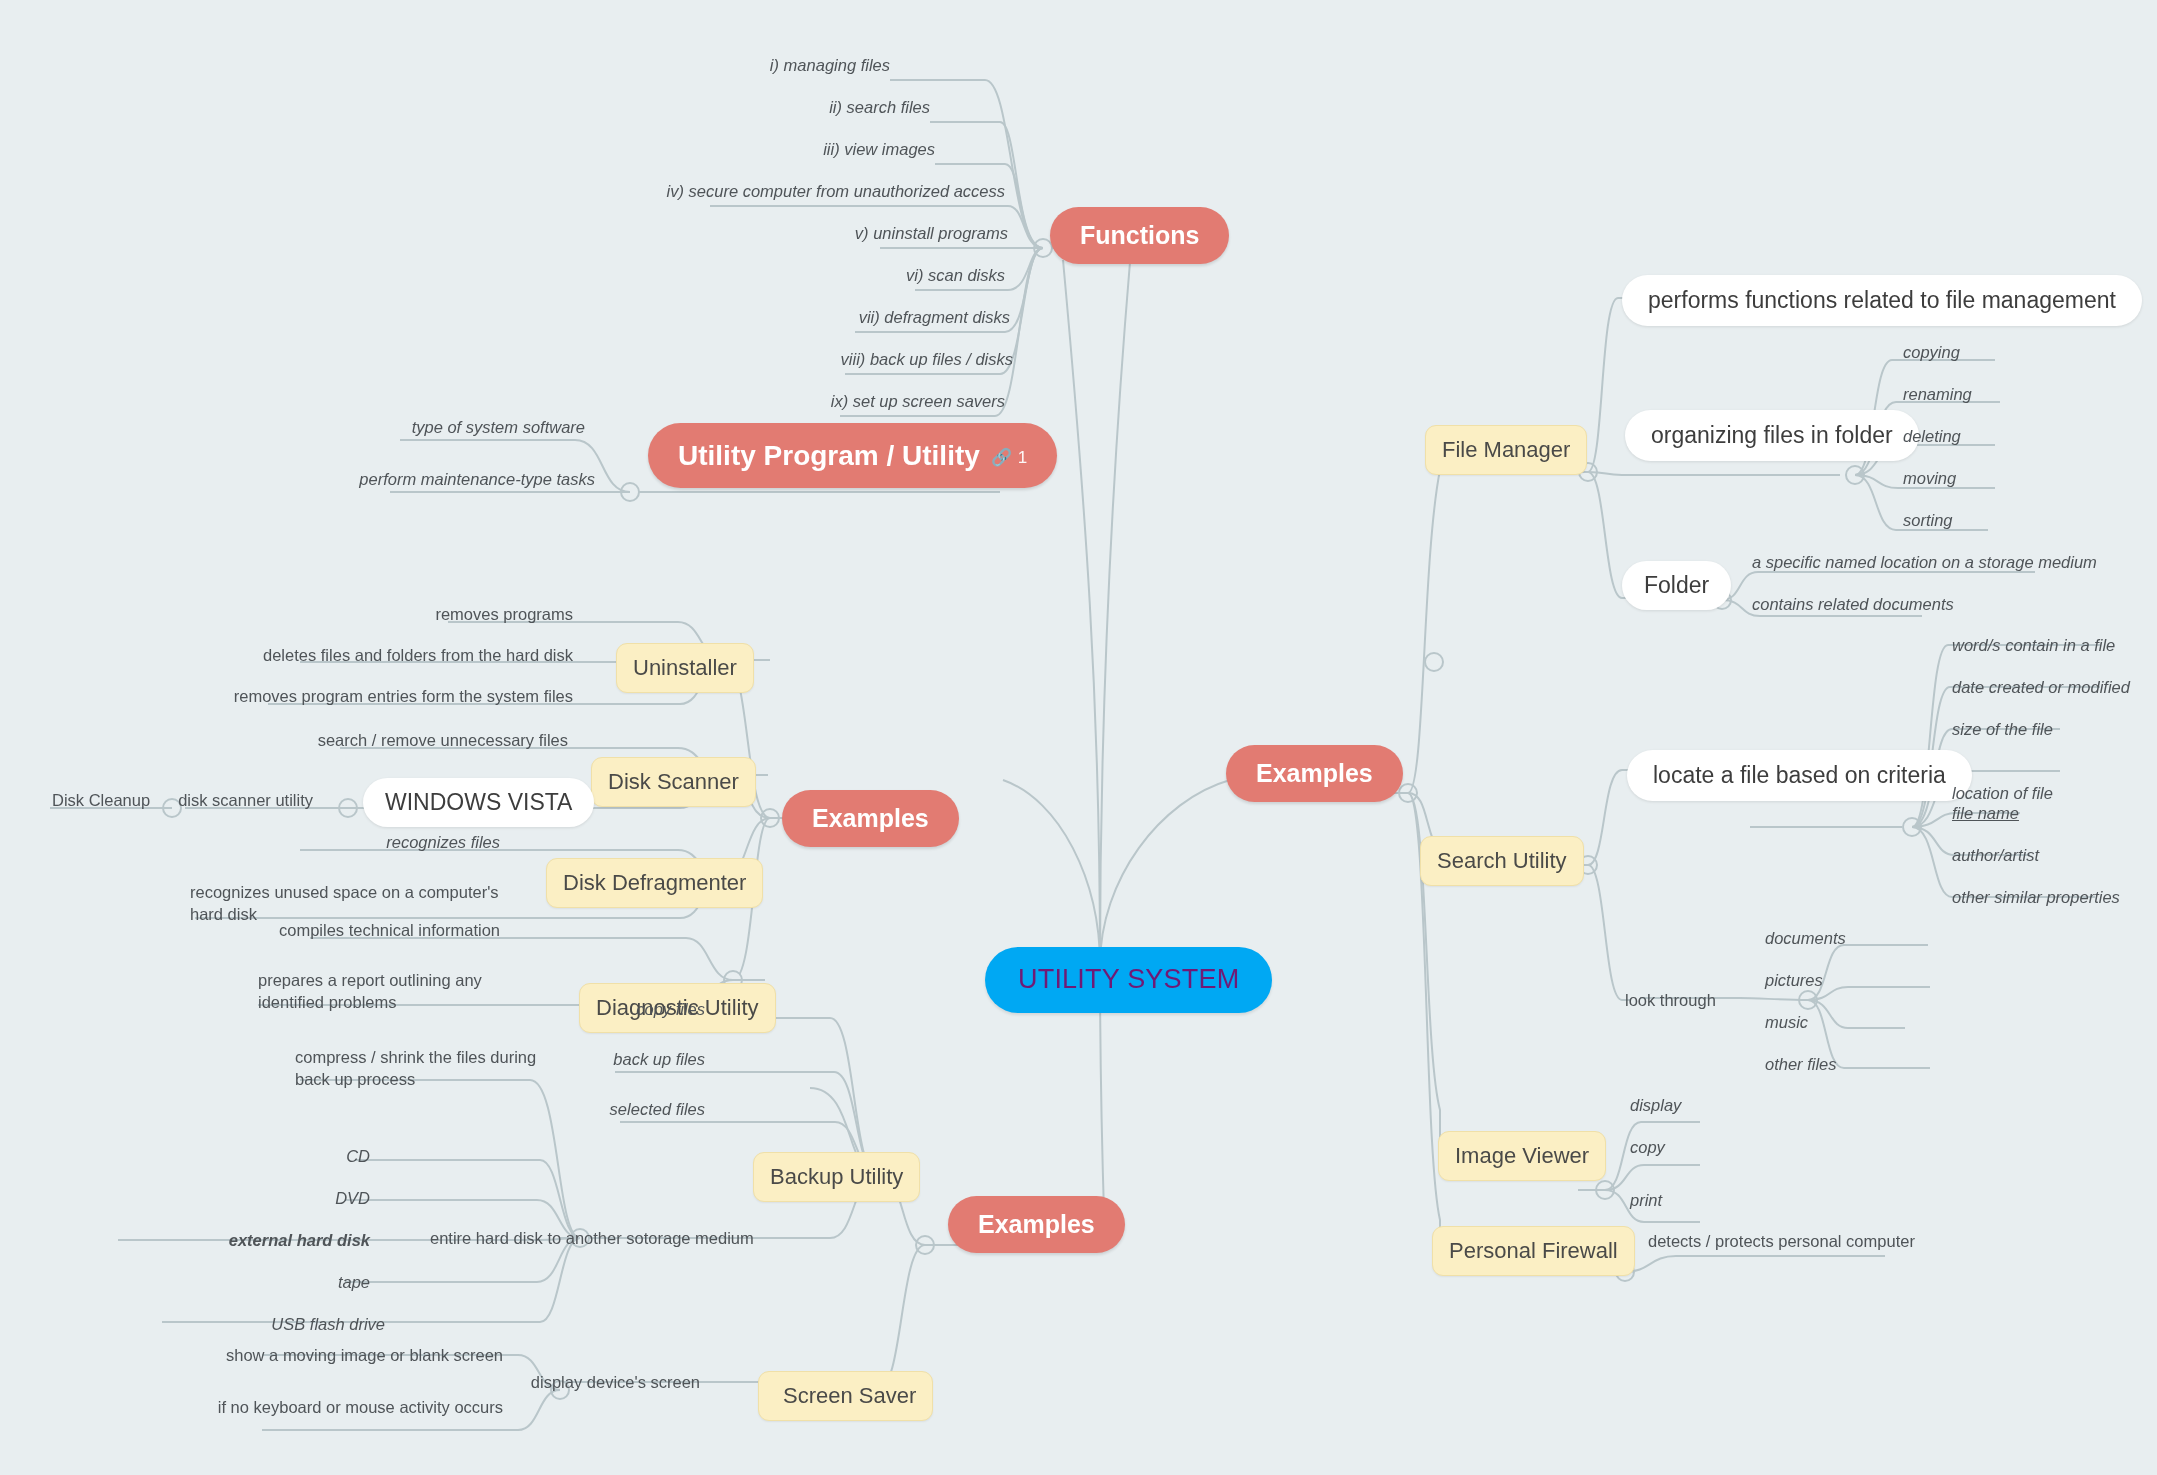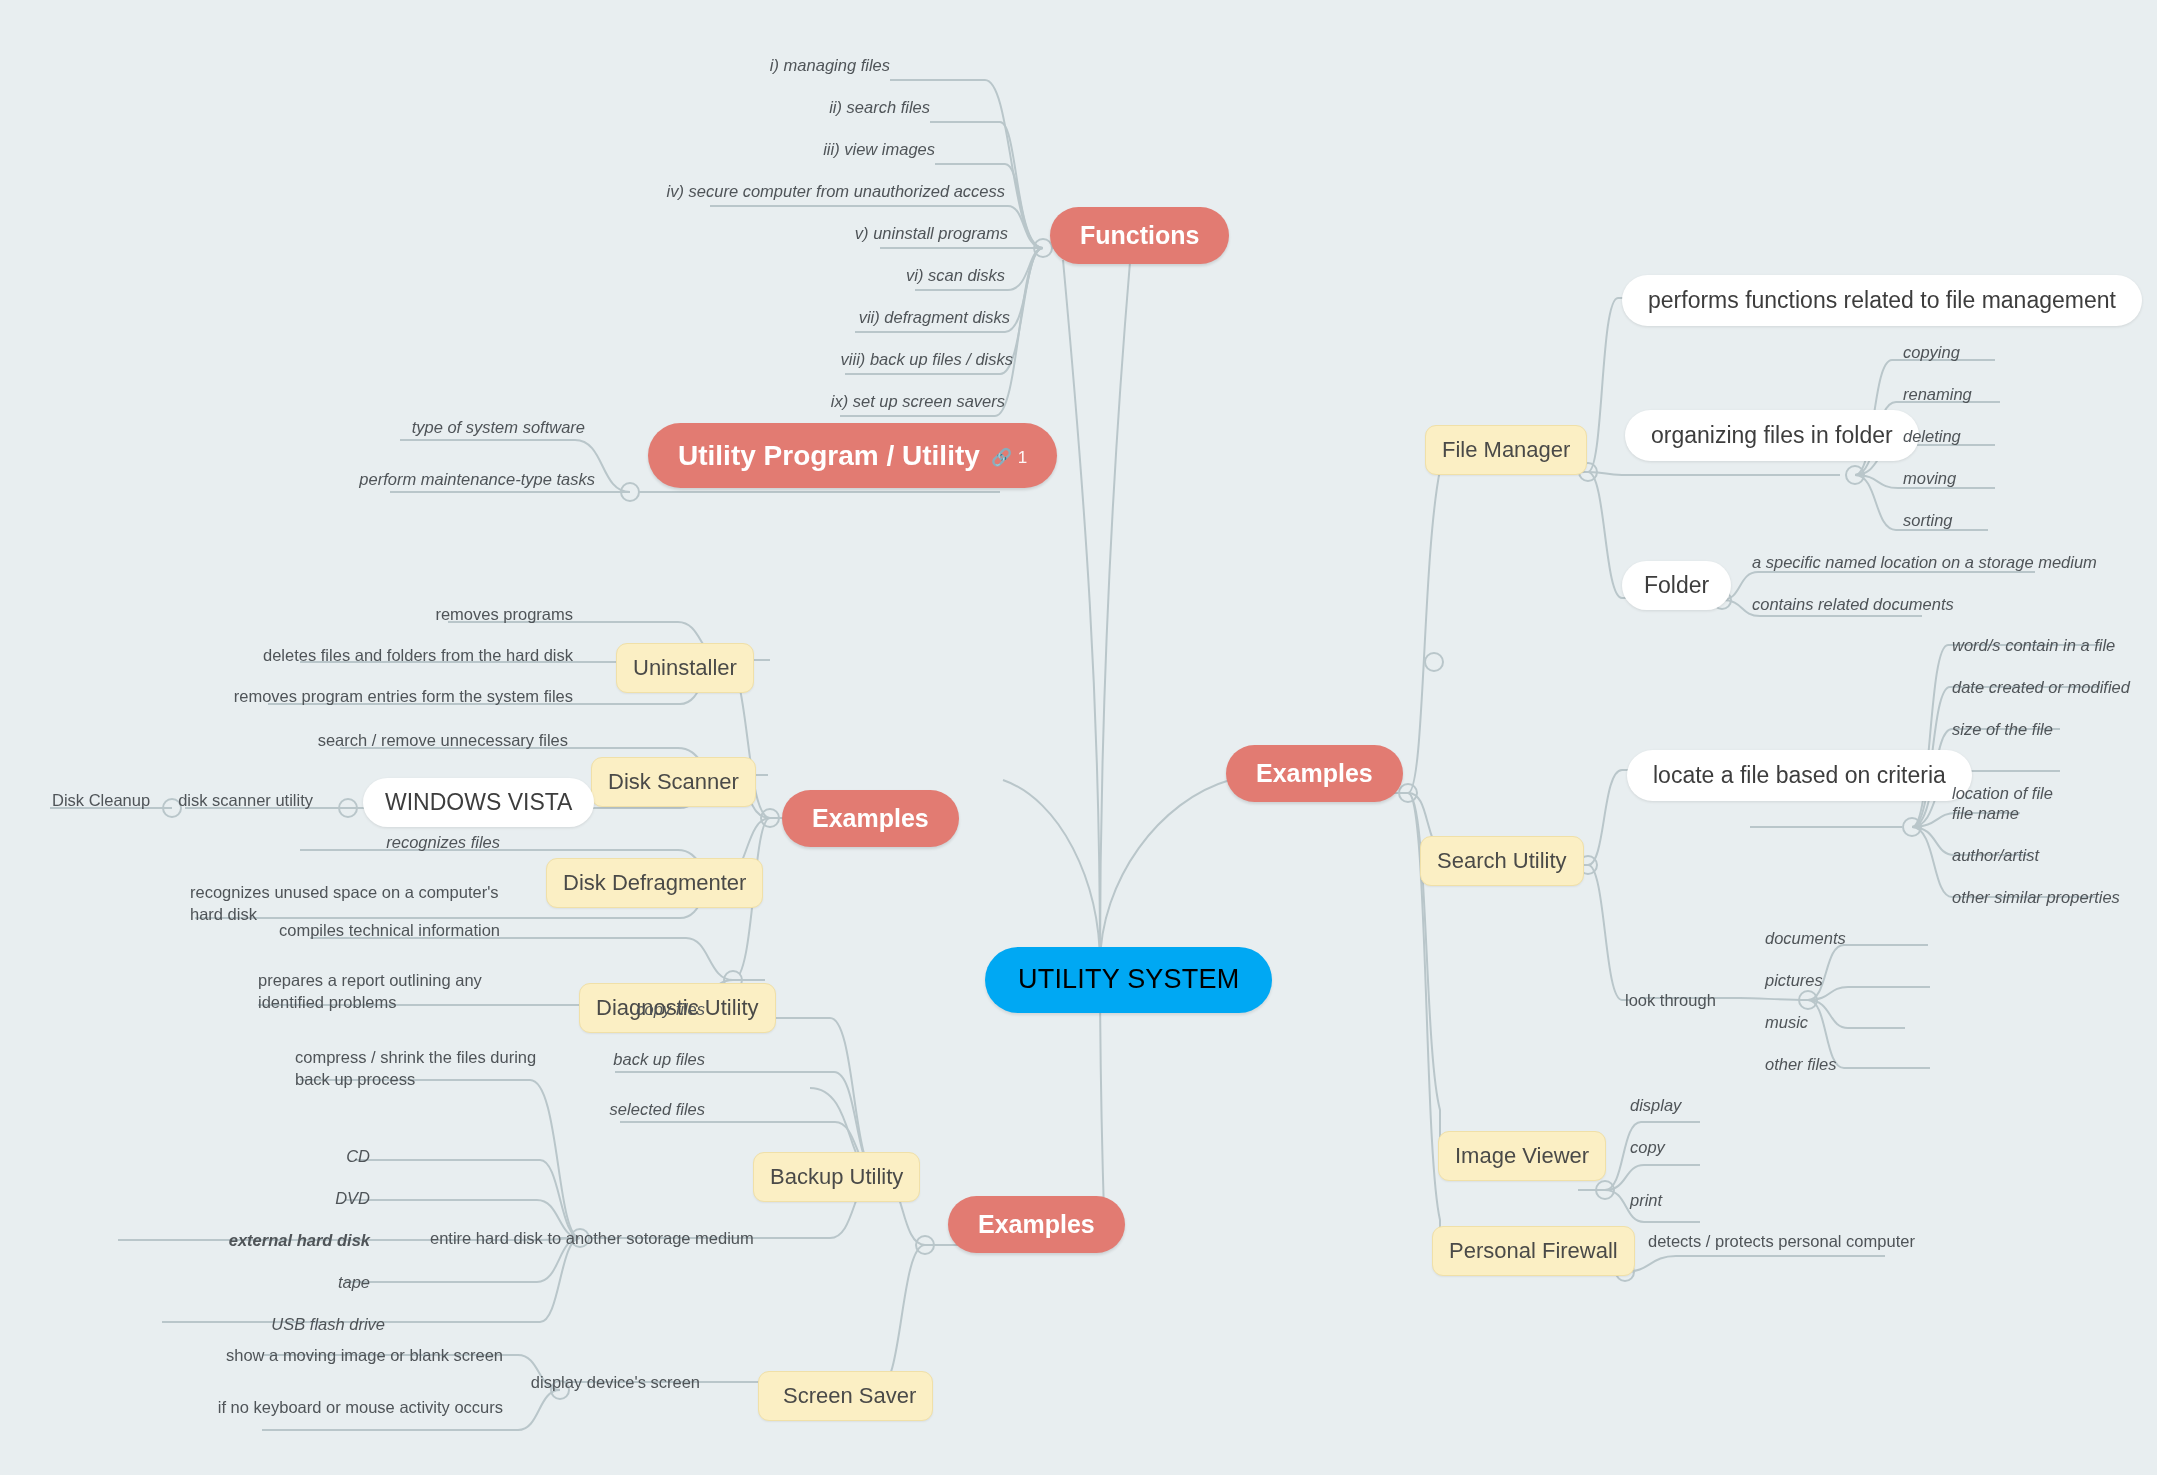--- a/index.html
+++ b/index.html
@@ -41,21 +41,21 @@
   .node {
     position: absolute;
     white-space: nowrap;
     box-sizing: border-box;
     line-height: 1.25;
   }
 
   
   .n-root {
     background: #00a8f3;
-    color: #000000;
+    color: #701a75;
     border-radius: 40px;
     font-size: 27px;
     padding: 16px 33px;
     letter-spacing: 0.2px;
     box-shadow: 0 2px 3px rgba(0,0,0,0.10);
   }
 
   
   .n-red {
     background: #e27b72;
@@ -390,21 +390,21 @@
     <span>Search Utility</span>
   </div>
   <div class="node n-white wide" style="left:1627px; top:750px;">
     <span>locate a file based on criteria</span>
   </div>
 
   <div class="node n-text italic" style="left:1952px; top:635px;font-style:italic;">word/s contain in a file</div>
   <div class="node n-text italic" style="left:1952px; top:677px;">date created or modified</div>
   <div class="node n-text italic" style="left:1952px; top:719px;">size of the file</div>
   <div class="node n-text italic" style="left:1952px; top:783px;">location of file</div>
-  <div class="node n-text italic" style="left:1952px; top:803px;">file name</div>
+  <div class="node n-text italic" style="left:1952px; top:803px;text-decoration:underline;">file name</div>
   <div class="node n-text italic" style="left:1952px; top:845px;">author/artist</div>
   <div class="node n-text italic" style="left:1952px; top:887px;">other similar properties</div>
 
   <div class="node n-text upright" style="left:1625px; top:990px;">look through</div>
   <div class="node n-text italic" style="left:1765px; top:928px;">documents</div>
   <div class="node n-text italic" style="left:1765px; top:970px;">pictures</div>
   <div class="node n-text italic" style="left:1765px; top:1012px;">music</div>
   <div class="node n-text italic" style="left:1765px; top:1054px;">other files</div>
 
   <div class="node n-yellow" style="left:1438px; top:1131px;">

